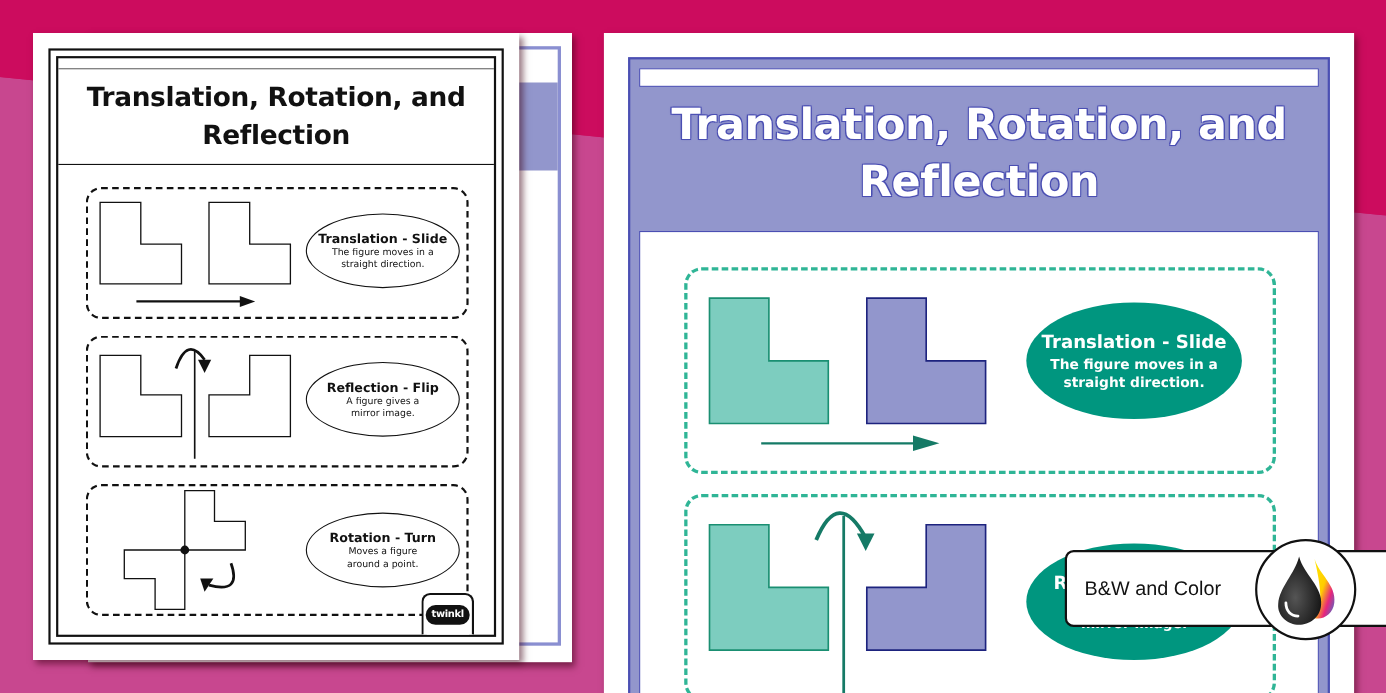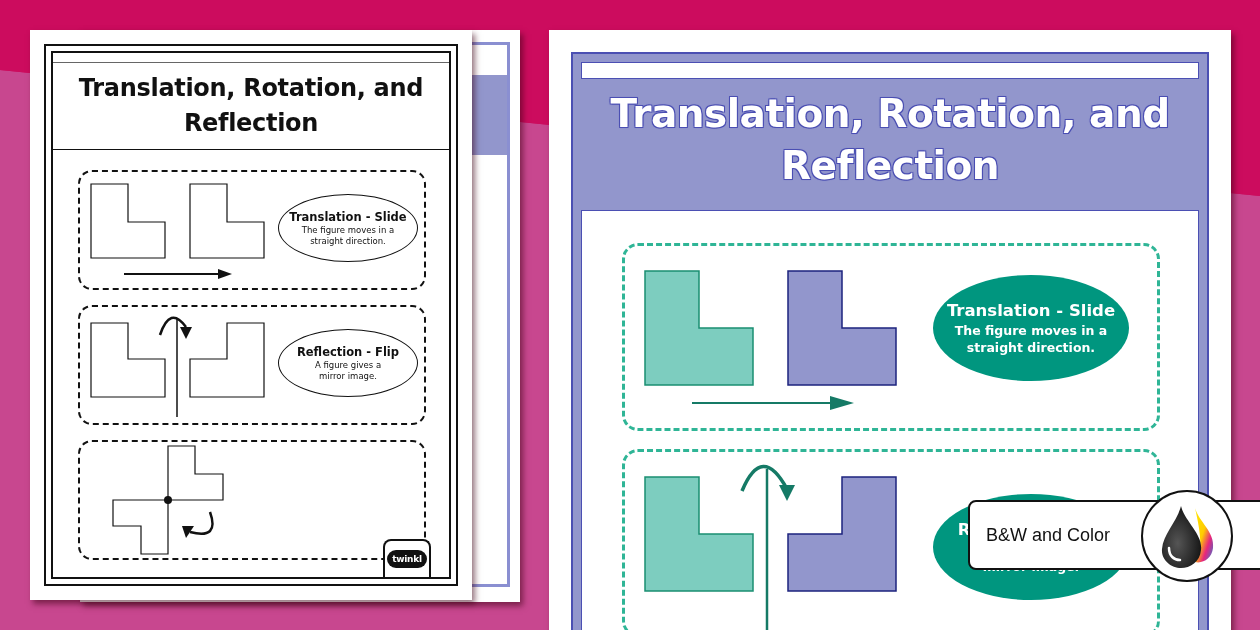--- a/index.html
+++ b/index.html
@@ -202,20 +202,25 @@
       </div>
 
       <div class="bw-panel" style="top:387px;">
         <svg width="348" height="120" style="position:absolute;left:-2px;top:-2px;">
           <path d="M90 6 H117 V34 H145 V60 H90 Z" fill="none" stroke="#111" stroke-width="1.2"></path>
           <path d="M90 60 V114 H63 V86 H35 V60 Z" fill="none" stroke="#111" stroke-width="1.2"></path>
           <circle cx="90" cy="60" r="4" fill="#111"></circle>
           <path d="M132 72 Q142 100 112 92" fill="none" stroke="#111" stroke-width="2.5"></path>
           <polygon points="104,86 116,86 108,98" fill="#111"></polygon>
         </svg>
+        <div class="bw-oval" style="top:24px;">
+          <div class="ttl">Rotation - Turn</div>
+          <div class="dsc">Moves a figure</div>
+          <div class="dsc">around a point.</div>
+        </div>
       </div>
 
       <div class="twinkl-tab">
         <span class="twinkl-cloud">twinkl</span>
       </div>
     </div>
   </div>
 </div>
 
 <div class="color-sheet">

